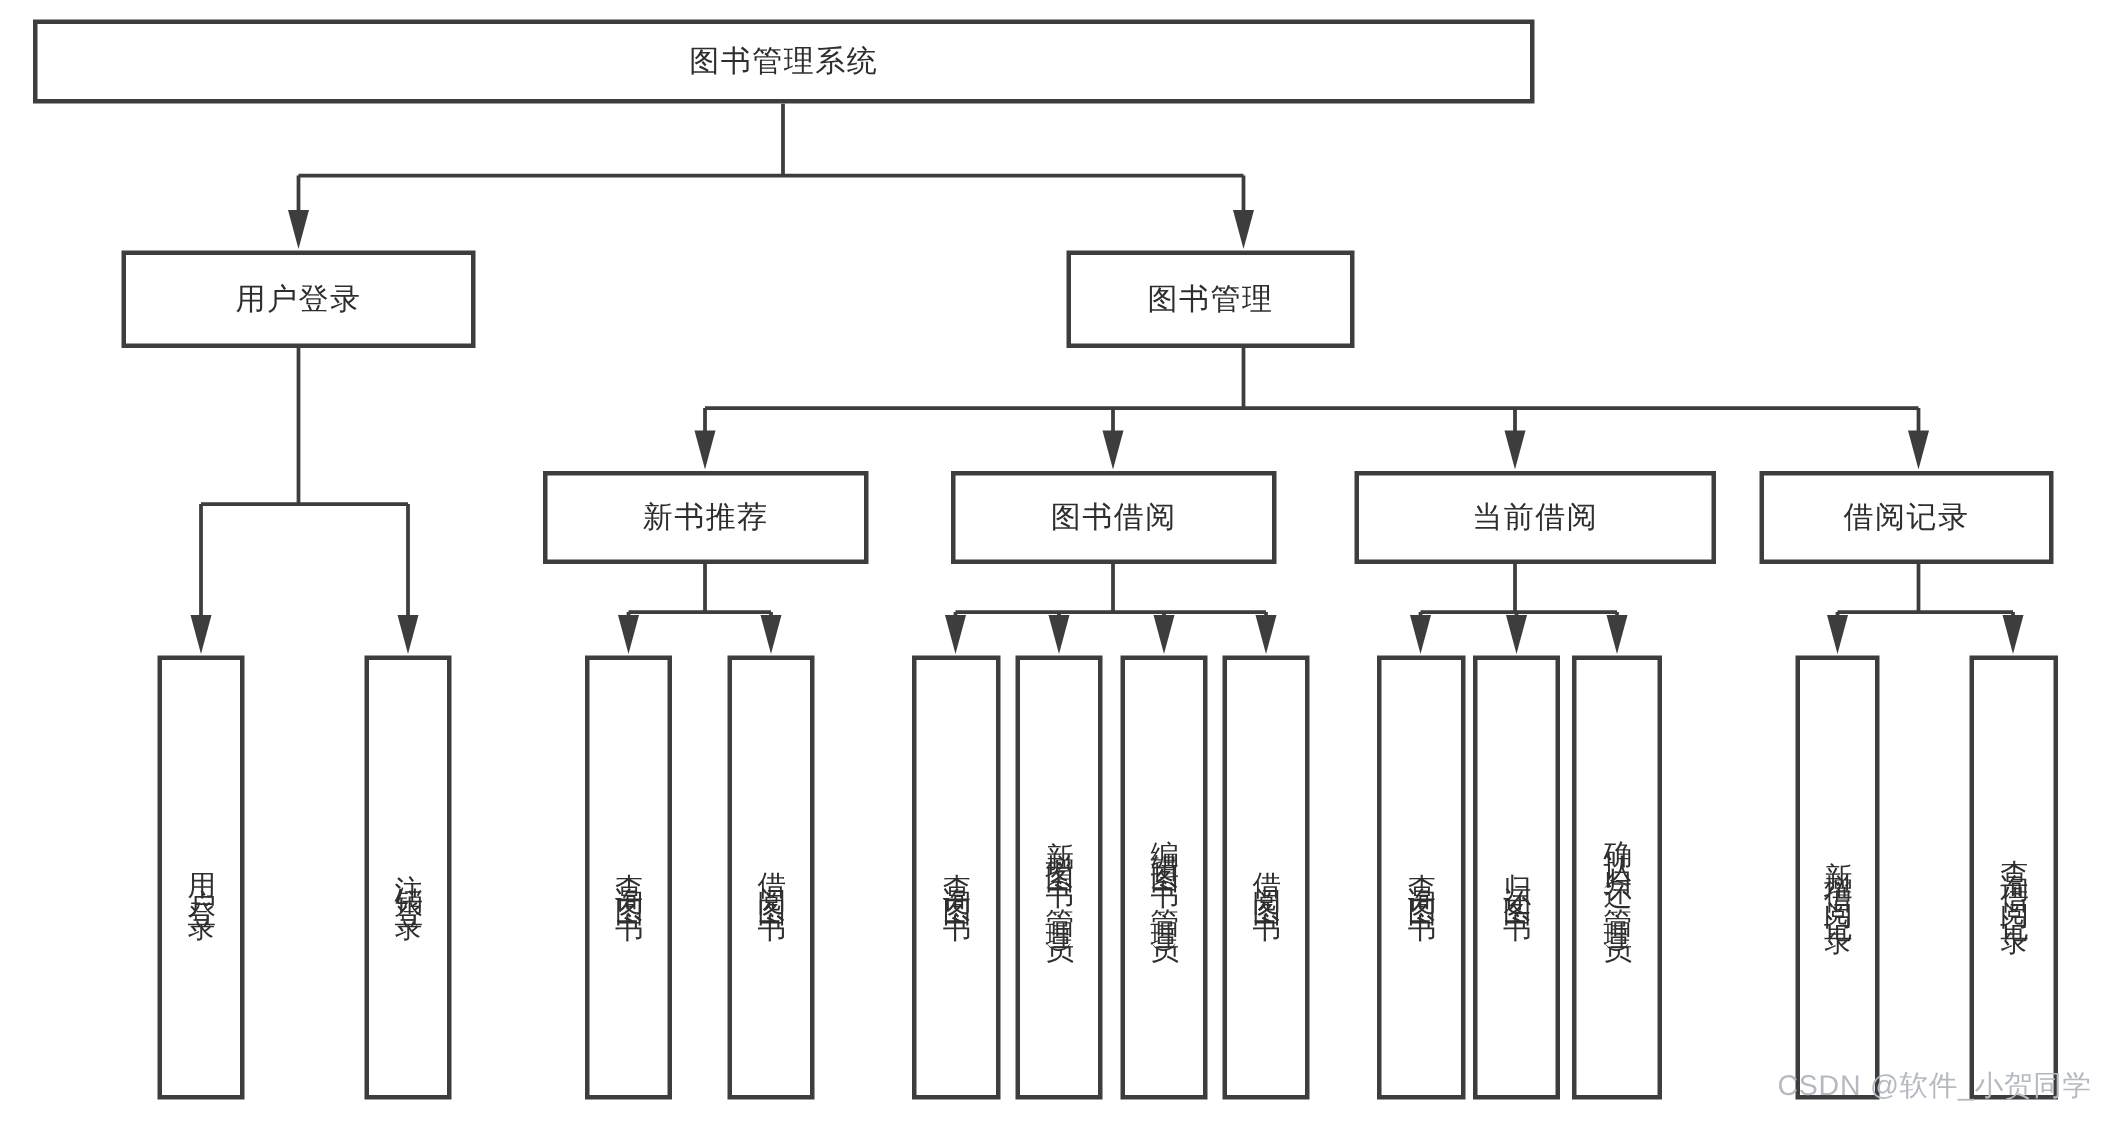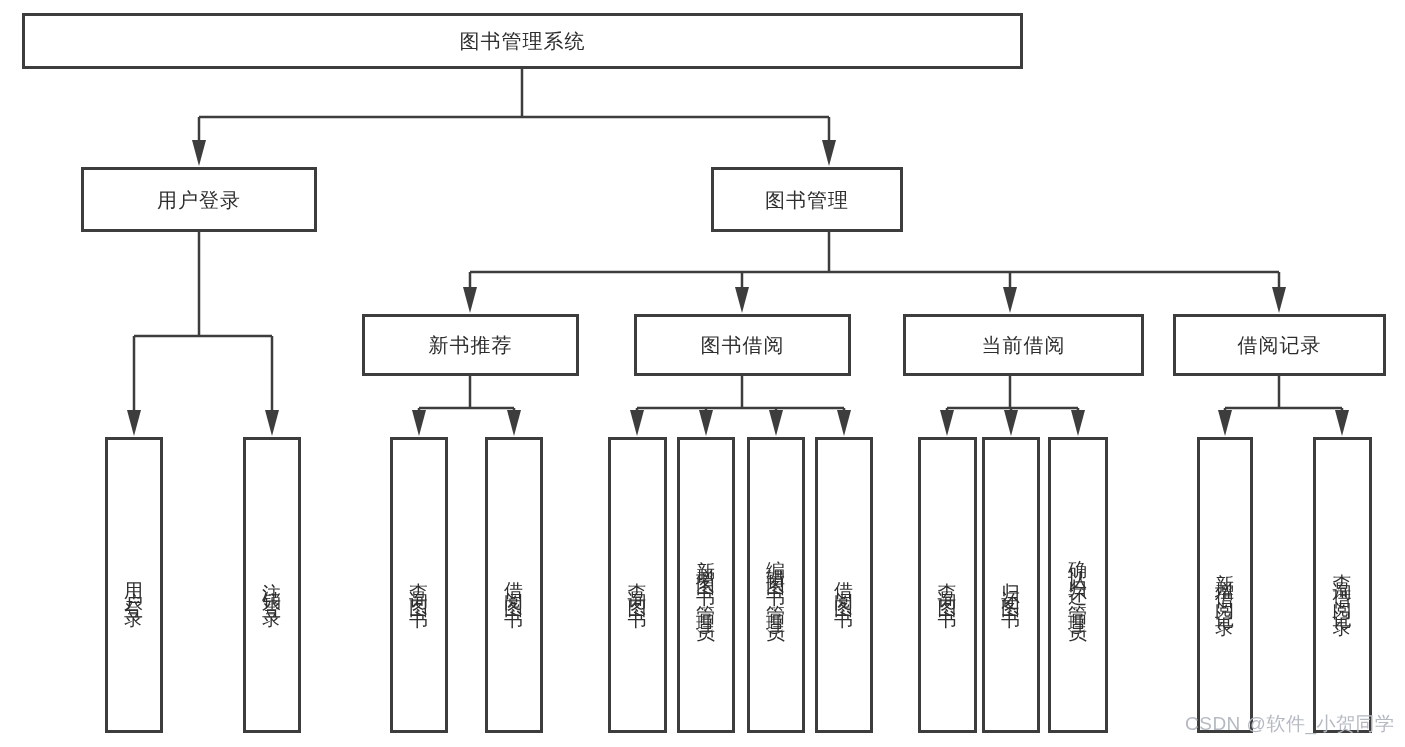--- a/index.html
+++ b/index.html
@@ -95,21 +95,21 @@
 
   <div class="node h" style="left:362px;top:314px;width:217px;height:62px">
     <span class="lbl">新书推荐</span>
   </div>
   <div class="node h" style="left:634px;top:314px;width:217px;height:62px">
     <span class="lbl">图书借阅</span>
   </div>
   <div class="node h" style="left:903px;top:314px;width:241px;height:62px">
     <span class="lbl">当前借阅</span>
   </div>
-  <div class="node h" style="left:1173px;top:314px;width:213px;height:62px">
+  <div class="node h" style="left:1173px;top:314px;width:196px;height:62px">
     <span class="lbl">借阅记录</span>
   </div>
 
   <div class="node v" style="left:105px;top:437px;width:58px;height:296px">
     <span class="lbl">用户登录</span>
   </div>
   <div class="node v" style="left:243px;top:437px;width:58px;height:296px">
     <span class="lbl">注销登录</span>
   </div>
 

